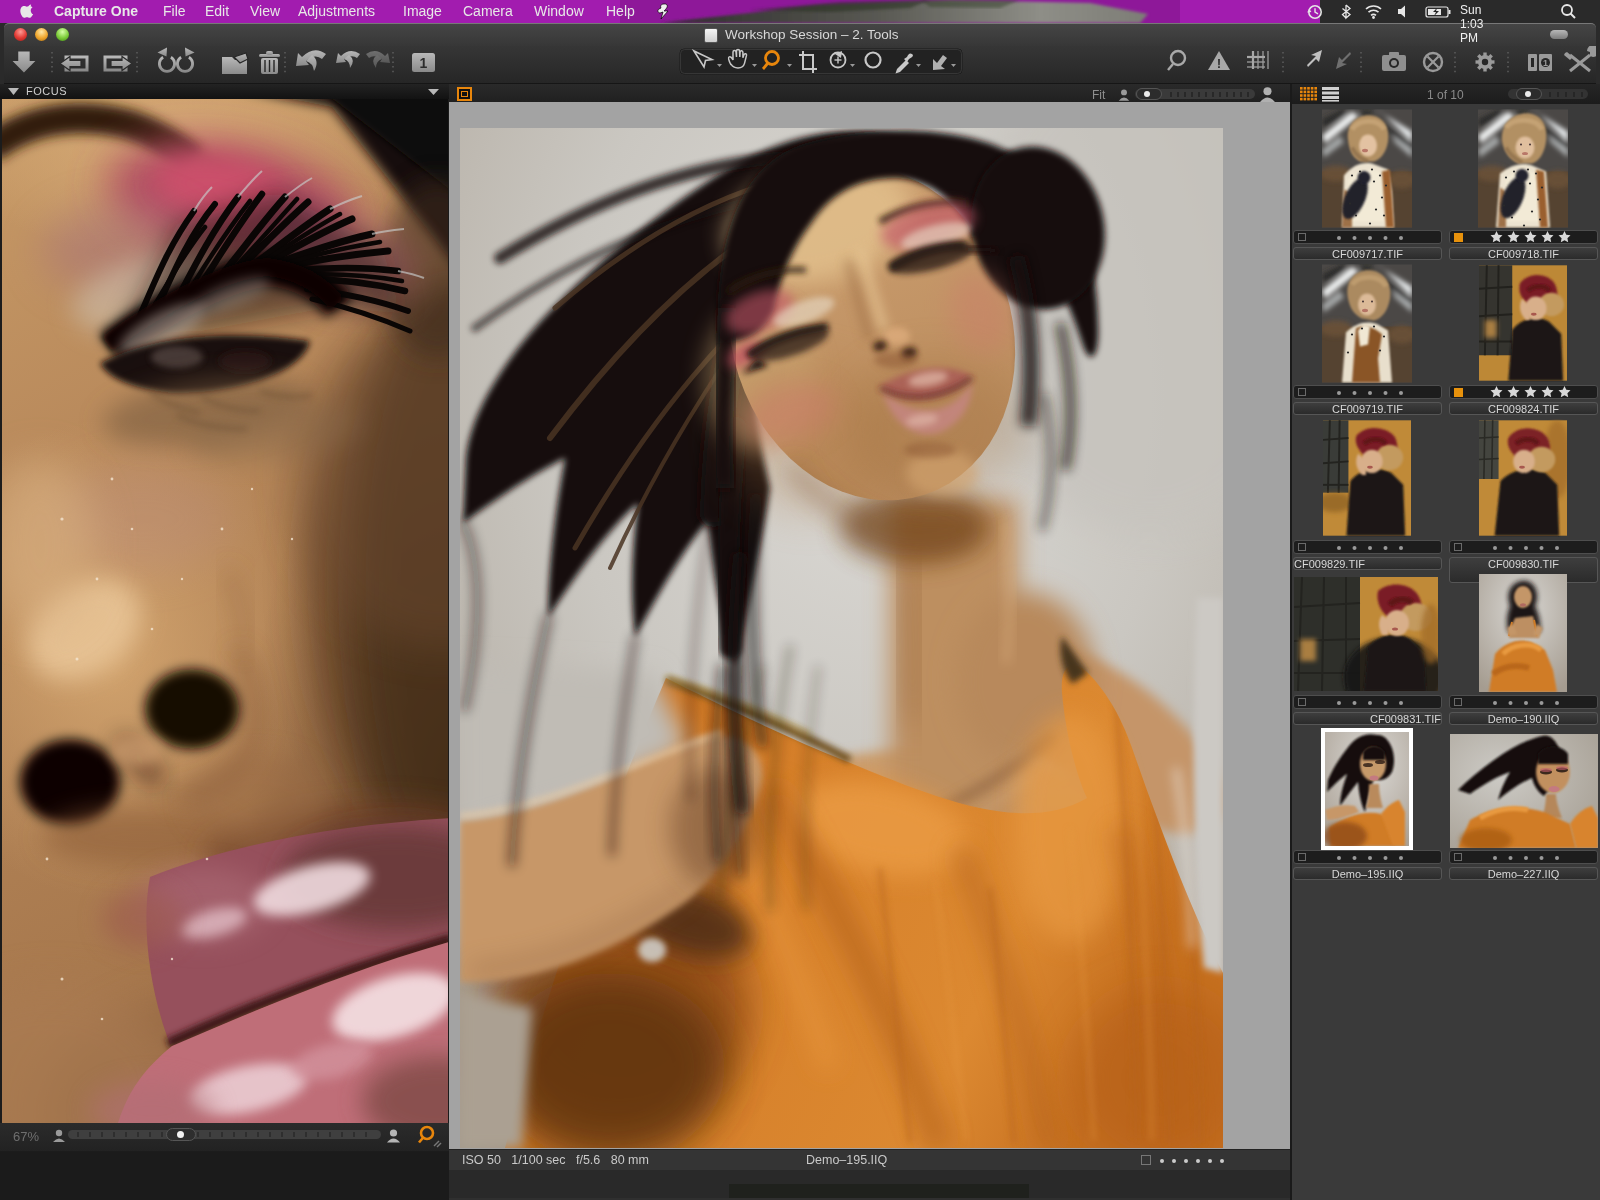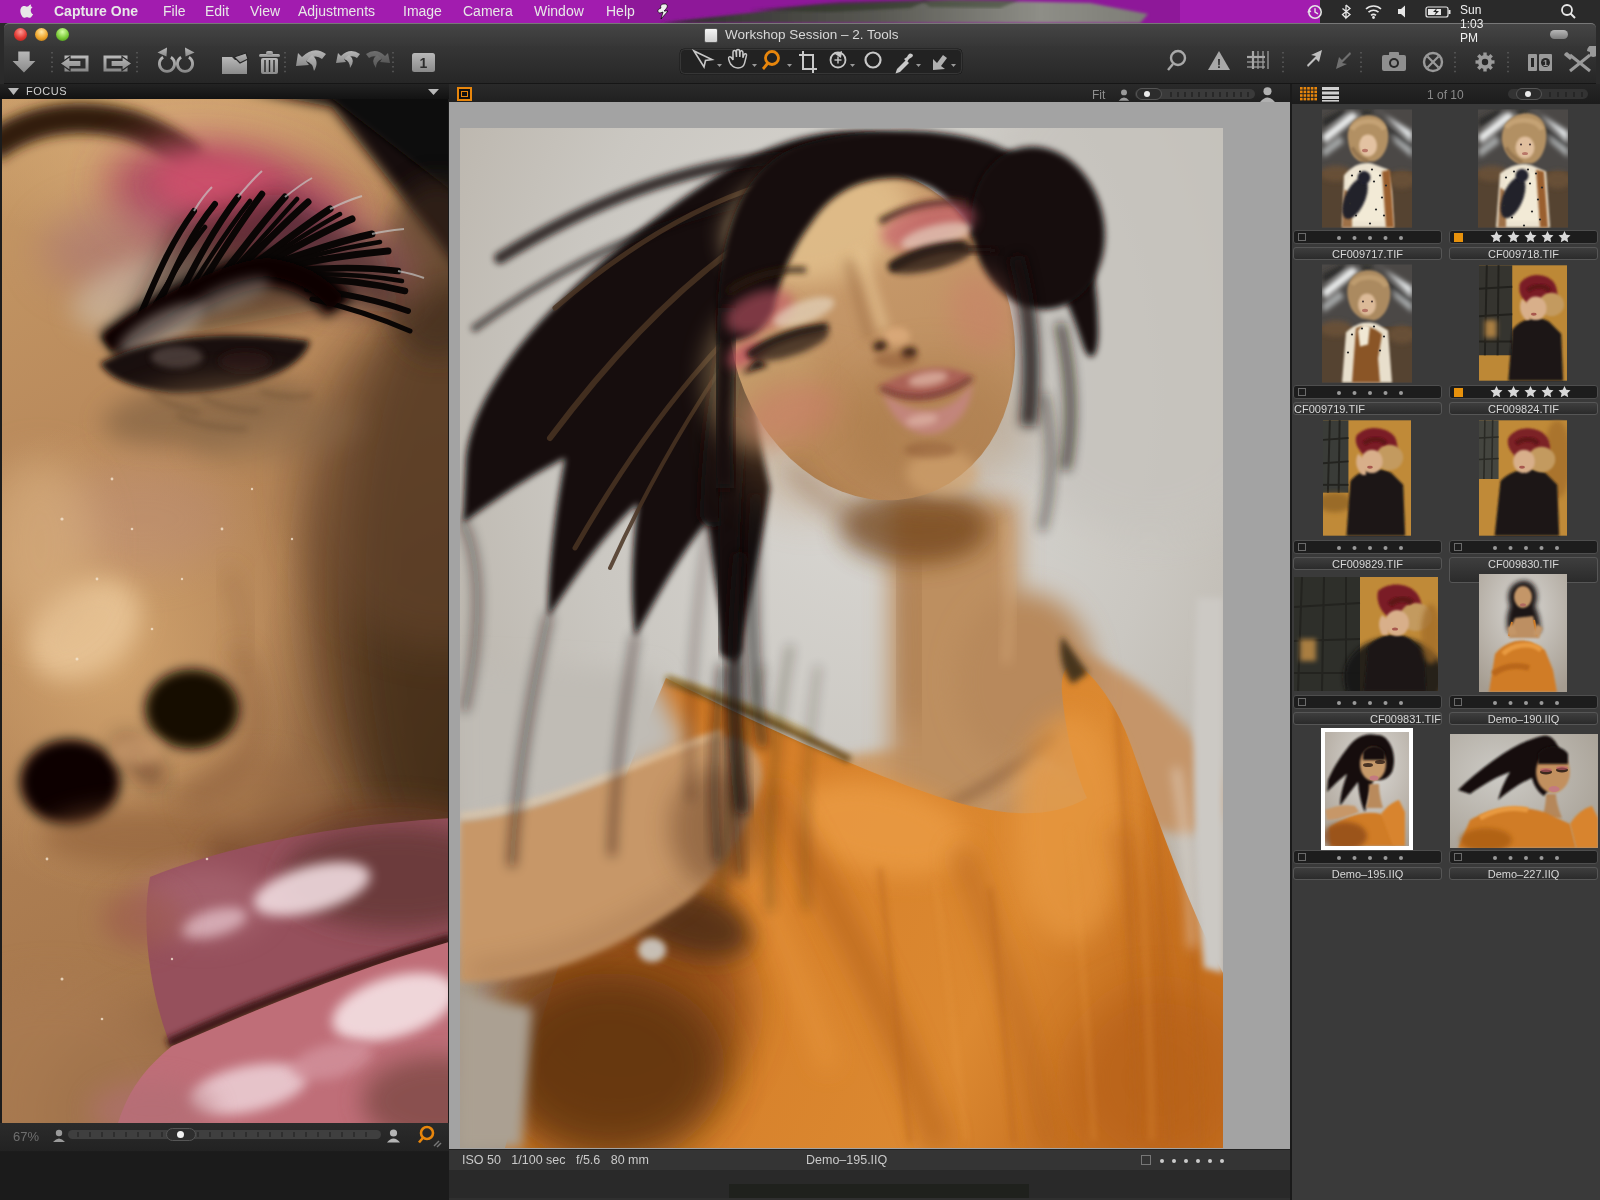--- a/index.html
+++ b/index.html
@@ -917,21 +917,21 @@
       </svg>
   <div class="abs" style="left:1px;top:301px;width:149px;height:14px;background:#1d1d1d;border:1px solid #4e4e4e;border-radius:3px"></div>
       <div class="abs" style="left:6px;top:303.5px;width:8px;height:8px;border:1px solid #6a6a6a"></div>
       <svg class="abs" style="left:44px;top:306px" width="70" height="6">
         <circle cx="3.0" cy="3" r="2" fill="#9a9a9a"></circle>
         <circle cx="18.5" cy="3" r="2" fill="#9a9a9a"></circle>
         <circle cx="34.0" cy="3" r="2" fill="#9a9a9a"></circle>
         <circle cx="49.5" cy="3" r="2" fill="#9a9a9a"></circle>
         <circle cx="65.0" cy="3" r="2" fill="#9a9a9a"></circle>
       </svg>
-  <div class="abs" style="left:1px;top:318px;width:149px;height:13px;background:linear-gradient(#3e3e3e,#2b2b2b);border:1px solid #565656;border-radius:3px;color:#d8d8d8;font-size:11px;text-align:left;line-height:12px">CF009719.TIF</div>
+  <div class="abs" style="left:1px;top:318px;width:149px;height:13px;background:linear-gradient(#3e3e3e,#2b2b2b);border:1px solid #565656;border-radius:3px;color:#d8d8d8;font-size:11px;text-align:center;line-height:12px">CF009719.TIF</div>
   <svg class="abs" style="left:187px;top:180px" width="88" height="118" viewBox="0 0 90 118">
         <rect width="90" height="118" fill="#bd8836"></rect>
             <rect width="34" height="92" fill="#35342f"></rect>
             <g stroke="#22211d" stroke-width="2">
           <line x1="8" y1="0" x2="6" y2="92"></line>
           <line x1="20" y1="0" x2="19" y2="92"></line>
           <line x1="0" y1="24" x2="34" y2="22"></line>
           <line x1="0" y1="52" x2="34" y2="50"></line>
           <line x1="0" y1="78" x2="34" y2="78"></line>
         </g>
@@ -975,21 +975,21 @@
       </svg>
   <div class="abs" style="left:1px;top:456px;width:149px;height:14px;background:#1d1d1d;border:1px solid #4e4e4e;border-radius:3px"></div>
       <div class="abs" style="left:6px;top:458.5px;width:8px;height:8px;border:1px solid #6a6a6a"></div>
       <svg class="abs" style="left:44px;top:461px" width="70" height="6">
         <circle cx="3.0" cy="3" r="2" fill="#9a9a9a"></circle>
         <circle cx="18.5" cy="3" r="2" fill="#9a9a9a"></circle>
         <circle cx="34.0" cy="3" r="2" fill="#9a9a9a"></circle>
         <circle cx="49.5" cy="3" r="2" fill="#9a9a9a"></circle>
         <circle cx="65.0" cy="3" r="2" fill="#9a9a9a"></circle>
       </svg>
-  <div class="abs" style="left:1px;top:473px;width:149px;height:13px;background:linear-gradient(#3e3e3e,#2b2b2b);border:1px solid #565656;border-radius:3px;color:#d8d8d8;font-size:11px;text-align:center;line-height:12px">CF009829.TIF</div>
+  <div class="abs" style="left:1px;top:473px;width:149px;height:13px;background:linear-gradient(#3e3e3e,#2b2b2b);border:1px solid #565656;border-radius:3px;color:#d8d8d8;font-size:11px;text-align:left;line-height:12px">CF009829.TIF</div>
   <svg class="abs" style="left:187px;top:335px" width="88" height="118" viewBox="0 0 90 118">
         <rect width="90" height="118" fill="#c08a38"></rect>
             <rect width="20" height="60" fill="#44453f"></rect>
             <g stroke="#2a2a25" stroke-width="1.6">
           <line x1="6" y1="0" x2="5" y2="60"></line>
           <line x1="14" y1="0" x2="13" y2="60"></line>
           <line x1="0" y1="18" x2="20" y2="17"></line>
           <line x1="0" y1="40" x2="20" y2="39"></line>
         </g>
             <ellipse cx="80" cy="40" rx="14" ry="40" fill="#9c6626" opacity="0.6" filter="url(#tb2)"></ellipse>

